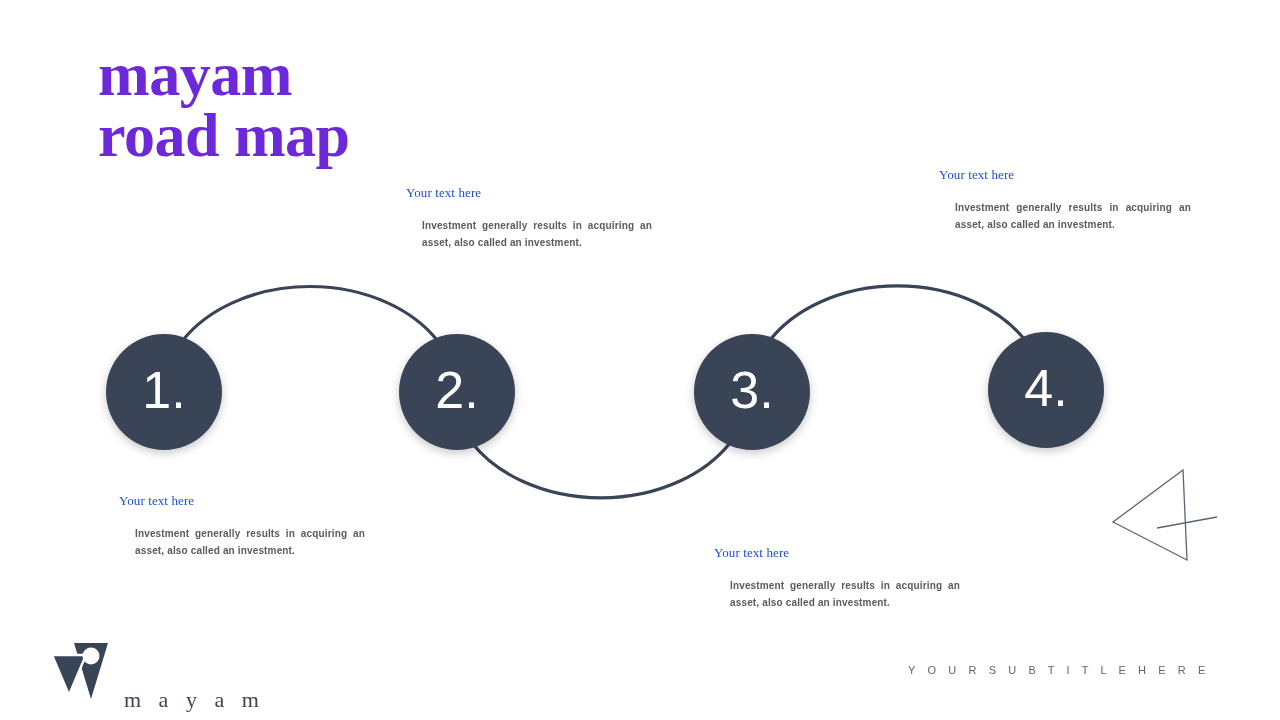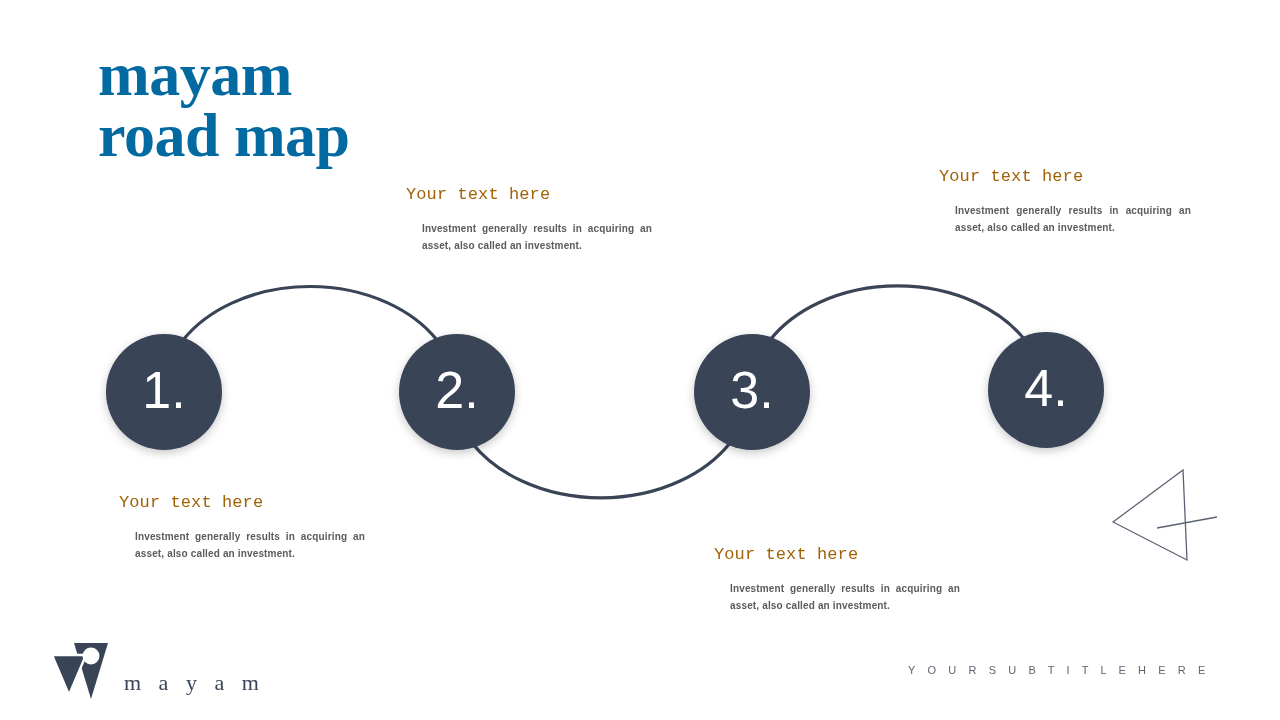--- a/index.html
+++ b/index.html
@@ -19,21 +19,21 @@
   
   .title {
     position: absolute;
     left: 98px;
     top: 44px;
     width: 520px;
     font-family: "Liberation Serif", serif;
     font-size: 62px;
     line-height: 61px;
     font-weight: 700;
-    color: #0369a1;
+    color: #6d28d9;
     letter-spacing: -0.5px;
     white-space: pre-line;
   }
 
   
   .roadmap-svg {
     position: absolute;
     left: 0;
     top: 0;
     width: 1280px;
@@ -67,23 +67,23 @@
   #step-2 { left: 399px; top: 334px; }
   #step-3 { left: 694px; top: 334px; }
   #step-4 { left: 988px; top: 332px; }
 
   
   .textblock {
     position: absolute;
     width: 268px;
   }
   .tb-head {
-    font-family: Liberation Mono, monospace;
-    font-size: 17px;
-    color: #a16207;
+    font-family: Liberation Serif, serif;
+    font-size: 13px;
+    color: #1d4ed8;
     margin: 0 0 7px 0;
     font-weight: 400;
     letter-spacing: 0.1px;
   }
   .tb-body {
     font-family: "Liberation Sans", sans-serif;
     font-size: 10px;
     line-height: 17px;
     color: #5b5b5b;
     margin: 16px;
@@ -109,21 +109,21 @@
   .footer-logo {
     position: absolute;
     left: 52px;
     top: 641px;
     width: 58px;
     height: 58px;
   }
   .footer-word {
     position: absolute;
     left: 124px;
-    top: 670px;
+    top: 687px;
     font-family: "Liberation Serif", serif;
     font-size: 22px;
     color: #3a4457;
     letter-spacing: 6px;
     font-weight: 400;
   }
   .footer-subtitle {
     position: absolute;
     right: 70px;
     top: 664px;

